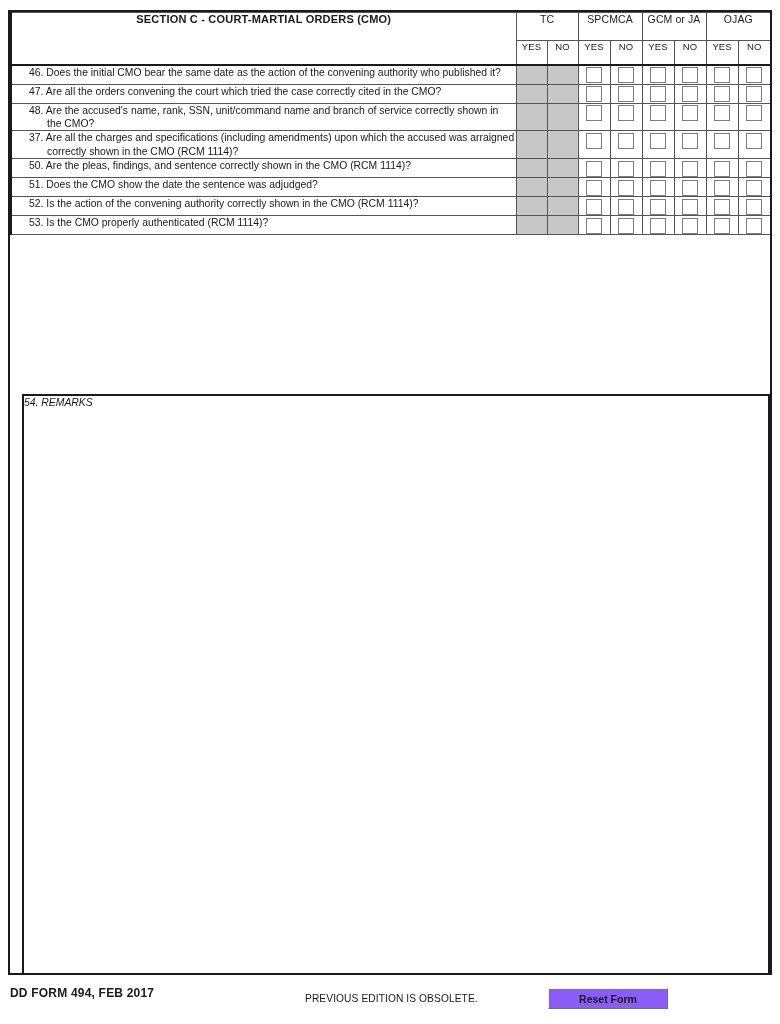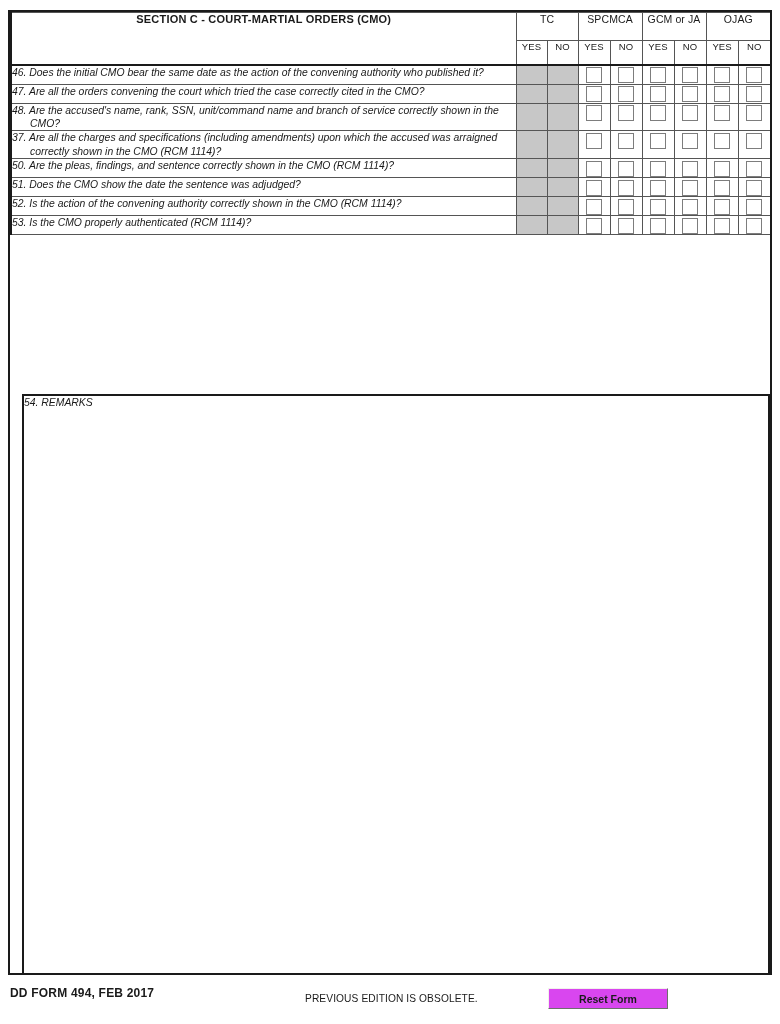--- a/index.html
+++ b/index.html
@@ -93,23 +93,22 @@
 
   
   .q-cell {
     padding: 5px 6px 5px 7px;
     font-size: 10.4px;
     line-height: 13.4px;
     vertical-align: top;
   }
   .q-cell .q-text {
     display: block;
-    padding-left: 18px;
+    padding-left: 35px;
     text-indent: -18px;
-    font-style: italic;
   }
 
   
   .ans {
     text-align: center;
     vertical-align: middle;
   }
   .ans-disabled {
     background: #c7c7c7;
   }
@@ -163,21 +162,21 @@
     top: 15px;
     font-size: 10.2px;
     letter-spacing: 0.1px;
   }
   #reset-form-button {
     position: absolute;
     left: 548px;
     top: 988px;
     width: 120px;
     height: 21px;
-    background: #d946ef;
+    background: #8b5cf6;
     border: 1px solid #6e6e6e;
     border-top-color: #f2f0ec;
     border-left-color: #f2f0ec;
     font-family: "Liberation Sans", sans-serif;
     font-size: 10.5px;
     font-weight: bold;
     color: #1a1a1a;
     text-align: center;
     line-height: 19px;
     cursor: pointer;

